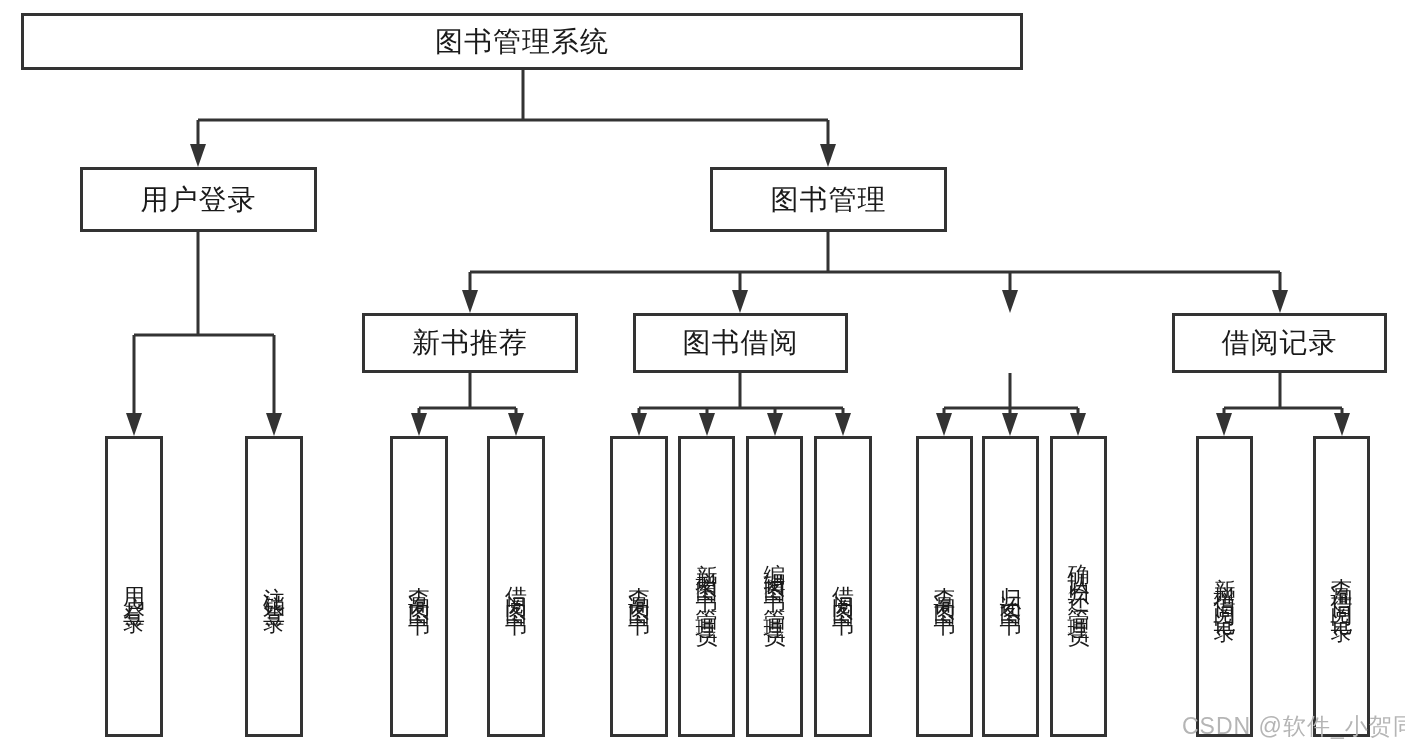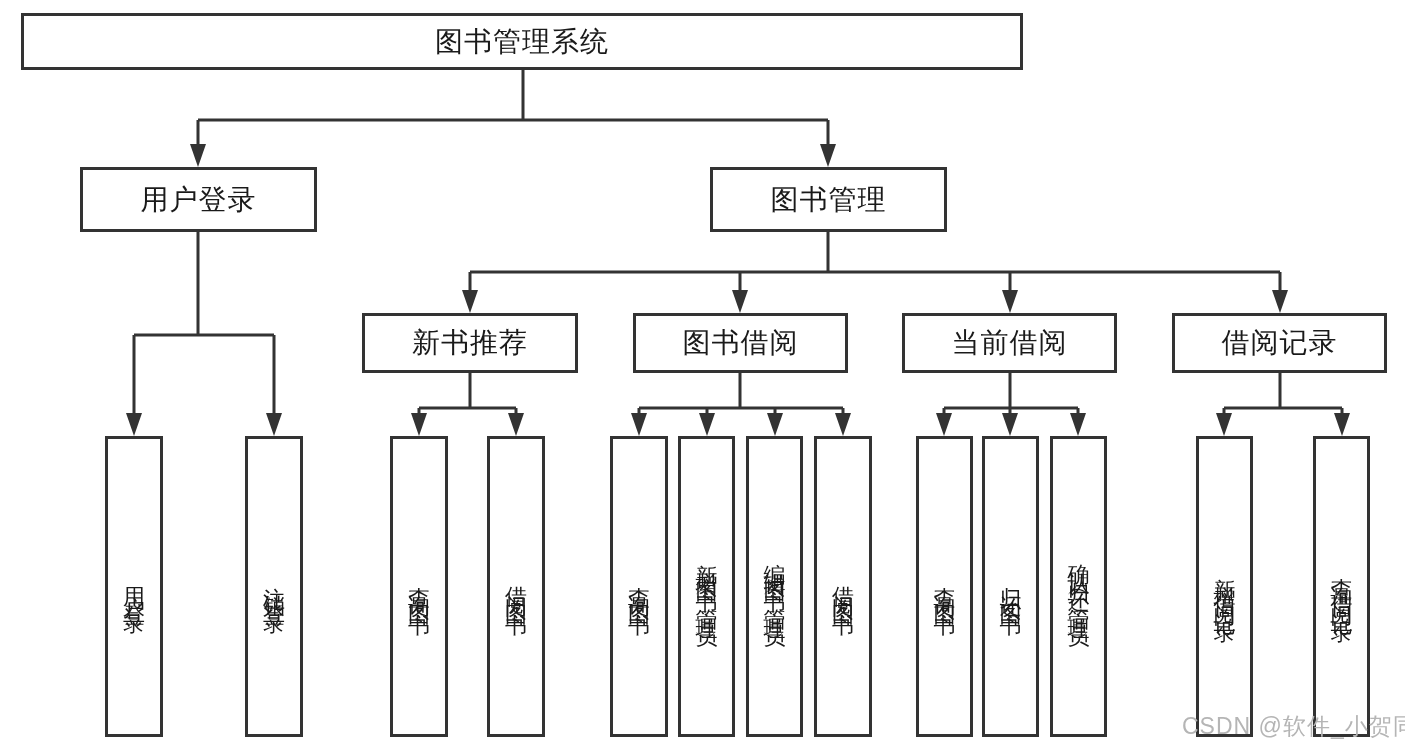--- a/index.html
+++ b/index.html
@@ -104,23 +104,20 @@
   <div class="box" style="left:362px; top:313px; width:216px; height:60px;">
     <span class="hlabel">新书推荐</span>
   </div>
 
   <div class="box" style="left:710px; top:167px; width:237px; height:65px;">
     <span class="hlabel">图书管理</span>
   </div>
   <div class="box" style="left:633px; top:313px; width:215px; height:60px;">
     <span class="hlabel">图书借阅</span>
   </div>
-  <div class="box" style="left:902px; top:313px; width:215px; height:60px;">
-    <span class="hlabel">当前借阅</span>
-  </div>
   <div class="box" style="left:1172px; top:313px; width:215px; height:60px;">
     <span class="hlabel">借阅记录</span>
   </div>
 
   <div class="box" style="left:105px; top:436px; width:58px; height:301px;">
     <span class="vlabel">用户登录</span>
   </div>
   <div class="box" style="left:245px; top:436px; width:58px; height:301px;">
     <span class="vlabel">注销登录</span>
   </div>

